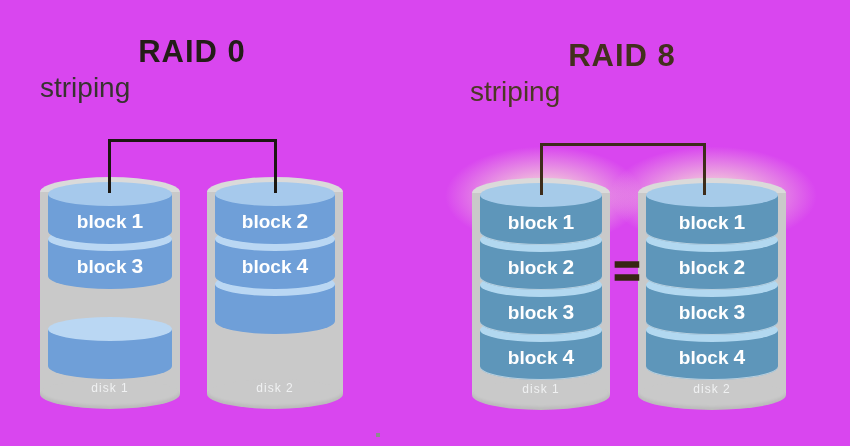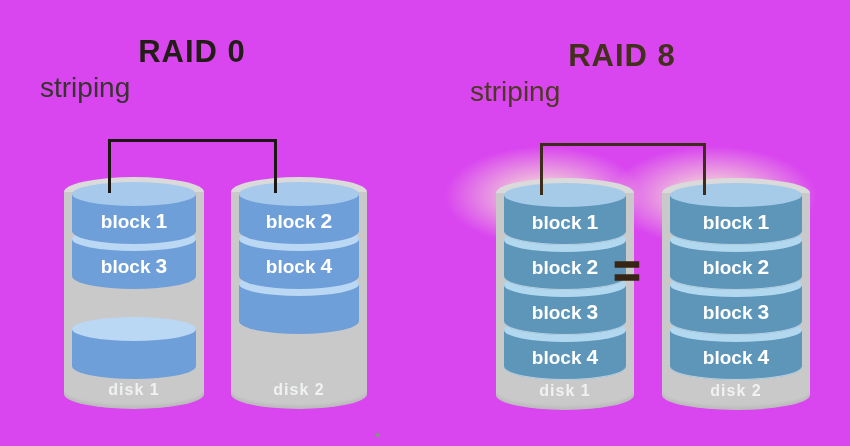--- a/index.html
+++ b/index.html
@@ -20,28 +20,28 @@
   .connector{position:absolute;box-sizing:border-box;z-index:10;
              border-style:solid;border-width:3px 3px 0 3px;border-bottom:none;background:transparent;}
   .c-r0{left:108px;top:139px;width:169px;height:54px;border-color:var(--line0);}
   .c-r1{left:540px;top:143px;width:166px;height:52px;border-color:var(--line1);}
   
   .glow{position:absolute;z-index:1;
         background:radial-gradient(ellipse at center, var(--glow) 0%, rgba(250,243,211,0) 70%);}
   .g1{left:444px;top:146px;width:200px;height:100px;}
   .g2{left:608px;top:146px;width:210px;height:100px;}
   
-  .disk{position:absolute;height:232px;z-index:2;margin-left:24px;}
+  .disk{position:absolute;height:232px;z-index:2;}
   .cyl-top{position:absolute;left:0;right:0;top:0;height:30px;border-radius:50%;
            background:var(--gray_top);}
   .cyl-body{position:absolute;left:0;right:0;top:15px;bottom:15px;background:var(--gray);}
   .cyl-bottom{position:absolute;left:0;right:0;bottom:0;height:30px;border-radius:50%;
               background:var(--gray);box-shadow:inset 0 -3px 3px rgba(0,0,0,0.07);}
   .disk-label{position:absolute;left:0;right:0;top:204px;z-index:6;text-align:center;
-              font-size:16px;font-weight:700;color:var(--disk_text);letter-spacing:1px;}
+              font-size:12px;font-weight:400;color:var(--disk_text);letter-spacing:1px;}
   
   .stack{position:absolute;left:8px;right:8px;top:0;height:206px;z-index:5;}
   .block{position:absolute;left:0;right:0;height:62px;}
   .p0{top:17px;z-index:44;} .p1{top:62px;z-index:43;} .p2{top:107px;z-index:42;} .p3{top:152px;z-index:41;}
   .cap{position:absolute;left:0;right:0;top:-12px;height:24px;border-radius:50%;z-index:2;}
   .bbody{position:absolute;left:0;right:0;top:0;height:50px;z-index:1;
          border-radius:0 0 50% 50% / 0 0 13px 13px;}
   .blabel{position:absolute;left:0;right:0;top:14px;z-index:3;text-align:center;
           color:var(--block_text);font-size:19px;font-weight:600;line-height:1.2;white-space:nowrap;}
   .bnum{font-size:21px;font-weight:700;margin-left:5px;}

